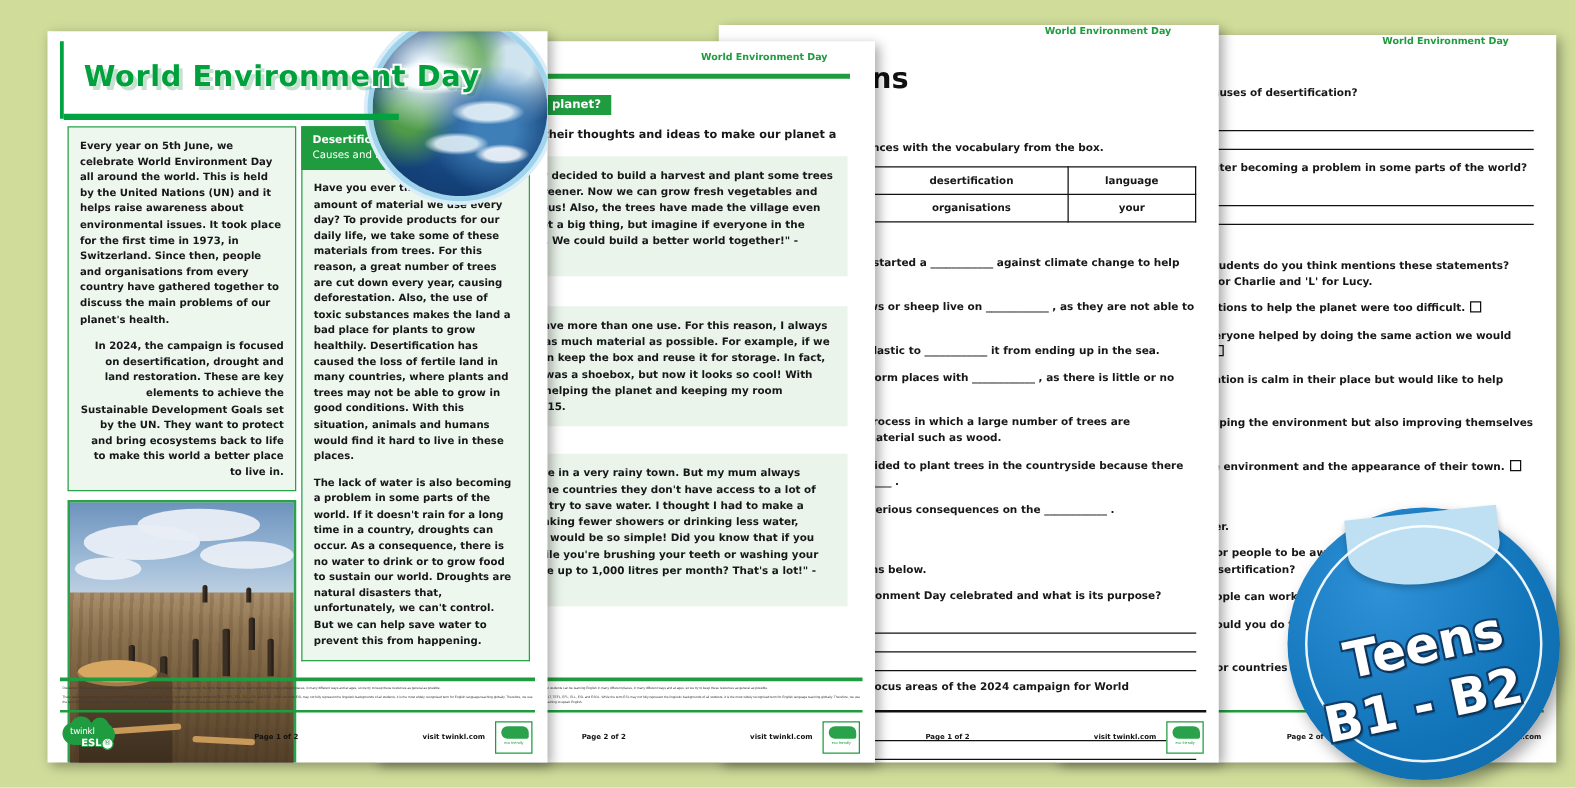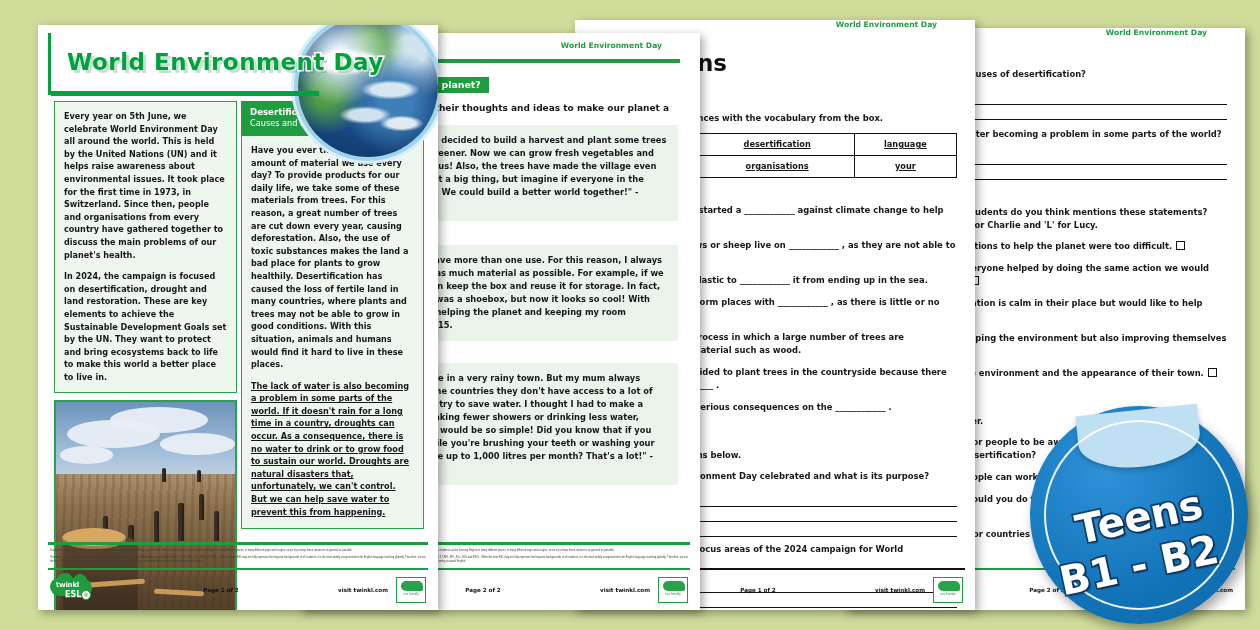--- a/index.html
+++ b/index.html
@@ -74,21 +74,21 @@
   .p1-cols { position: absolute; left: 0; right: 0; top: 68px; bottom: 0; }
   .p1-colL { position: absolute; left: 6px; top: 0; width: 183px; }
   .p1-colR { position: absolute; right: 6px; top: 0; width: 183px; }
 
   .intro-box {
     border: 1.4px solid #2aa24b;
     background: #eef7ee;
     padding: 8px 9px 9px;
   }
   .intro-box p { margin-bottom: 9px; }
-  .intro-box p:last-child { margin-bottom: 0; }
+  .intro-box p:last-child { margin-bottom: 0; text-align: right; }
 
   .body-txt {
     font-family: "DejaVu Sans", sans-serif;
     font-size: 8.1px; line-height: 12.6px; color: #17171a;
     font-weight: 600;
   }
 
   .photo {
     margin-top: 7px;
     height: 222px;
@@ -144,21 +144,21 @@
   .head-box .h2l {
     font-family: "DejaVu Sans", sans-serif;
     font-size: 8.2px; line-height: 11px;
   }
   .article-box {
     border: 1.4px solid #2aa24b; border-top: none;
     background: #eef7ee;
     padding: 8px 9px 10px;
   }
   .article-box p { margin-bottom: 9px; }
-  .article-box p:last-child { margin-bottom: 0; text-decoration: underline; }
+  .article-box p:last-child { margin-bottom: 0; }
 
   
   .footer { position: absolute; left: 0; right: 0; bottom: 0; }
   .footer .fline-top { height: 3px; background: #1f9c3f; margin: 0 10px; }
   .disclaimer {
     font-family: "Liberation Sans", sans-serif;
     color: #3a3a3a; font-size: 2.6px; line-height: 3.6px;
     padding: 4px 12px 5px; text-align: justify;
   }
   .footer .fline-bot { height: 1.6px; background: #1f9c3f; margin: 0 10px; }
@@ -180,21 +180,21 @@
   .twinkl-logo .cloudy::before {
     content:""; position:absolute; left: 7px; top:-5px; width: 16px; height: 14px;
     border-radius: 50%; background:#1f9c3f;
   }
   .twinkl-logo .cloudy::after {
     content:""; position:absolute; right: 5px; top:-4px; width: 14px; height: 13px;
     border-radius: 50%; background:#1f9c3f;
   }
   .twinkl-logo .tw {
     position:absolute; left: 6px; top: 5px; z-index: 2;
-    font-family:"DejaVu Sans", sans-serif; font-size: 7px; font-weight: bold;
+    font-family:"DejaVu Sans", sans-serif; font-size: 7px; font-weight: normal;
     color:#fff; letter-spacing:-.2px;
   }
   .twinkl-logo .esl {
     position:absolute; left: 15px; top: 14px; z-index: 2;
     font-family:"DejaVu Sans", sans-serif; font-size: 8px; font-weight: bold;
     color:#fff; -webkit-text-stroke: 1.4px #1f9c3f; paint-order: stroke fill;
   }
   .twinkl-logo .reg {
     position:absolute; left: 31px; top: 14px; z-index: 3;
     width: 10px; height: 10px; border-radius:50%; border: 1.2px solid #1f9c3f;
@@ -265,21 +265,21 @@
   .q-greenbar2 {
     position:absolute; left: 0; top: 68px; width: 24px; height: 4px; background:#1f9c3f;
   }
   .q-body {
     position:absolute; left: 18px; right: 18px; top: 92px;
     font-family:"DejaVu Sans", sans-serif; font-size: 8.4px; line-height: 13px;
     color:#17171a; font-weight: 600;
   }
   .q-instr { margin-bottom: 8px; }
   table.vocab {
-    border-collapse: collapse; width: 100%; margin-bottom: 26px; text-decoration: underline;
+    border-collapse: collapse; width: 100%; margin-bottom: 26px;
   }
   table.vocab td {
     border: 1.1px solid #111; text-align:center;
     padding: 4px 2px; font-size: 8.2px;
     font-family:"DejaVu Sans", sans-serif; font-weight: 600;
   }
   .q-item { margin-bottom: 9px; }
   .answer-lines { margin-top: 6px; }
   .answer-line { border-bottom: 1.1px solid #111; height: 15px; }
   .sec-gap { height: 26px; }

